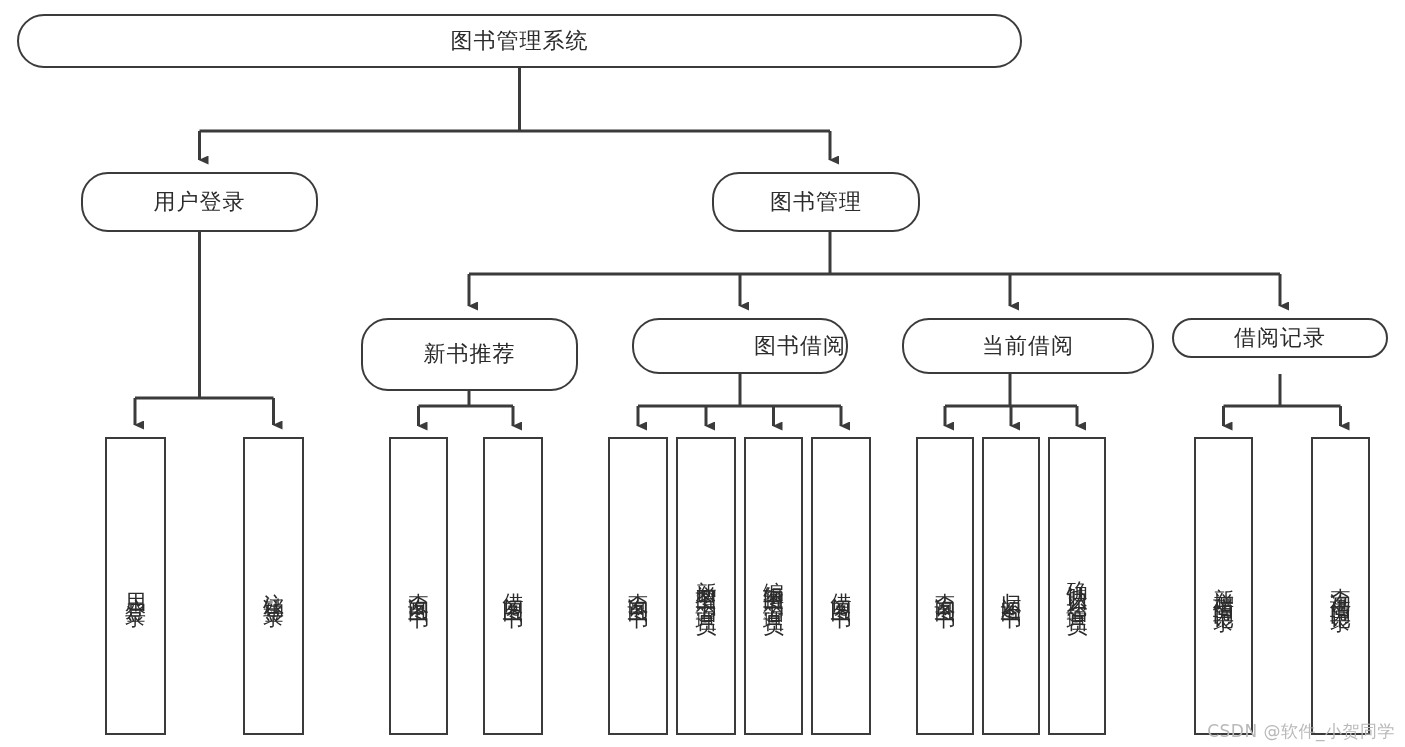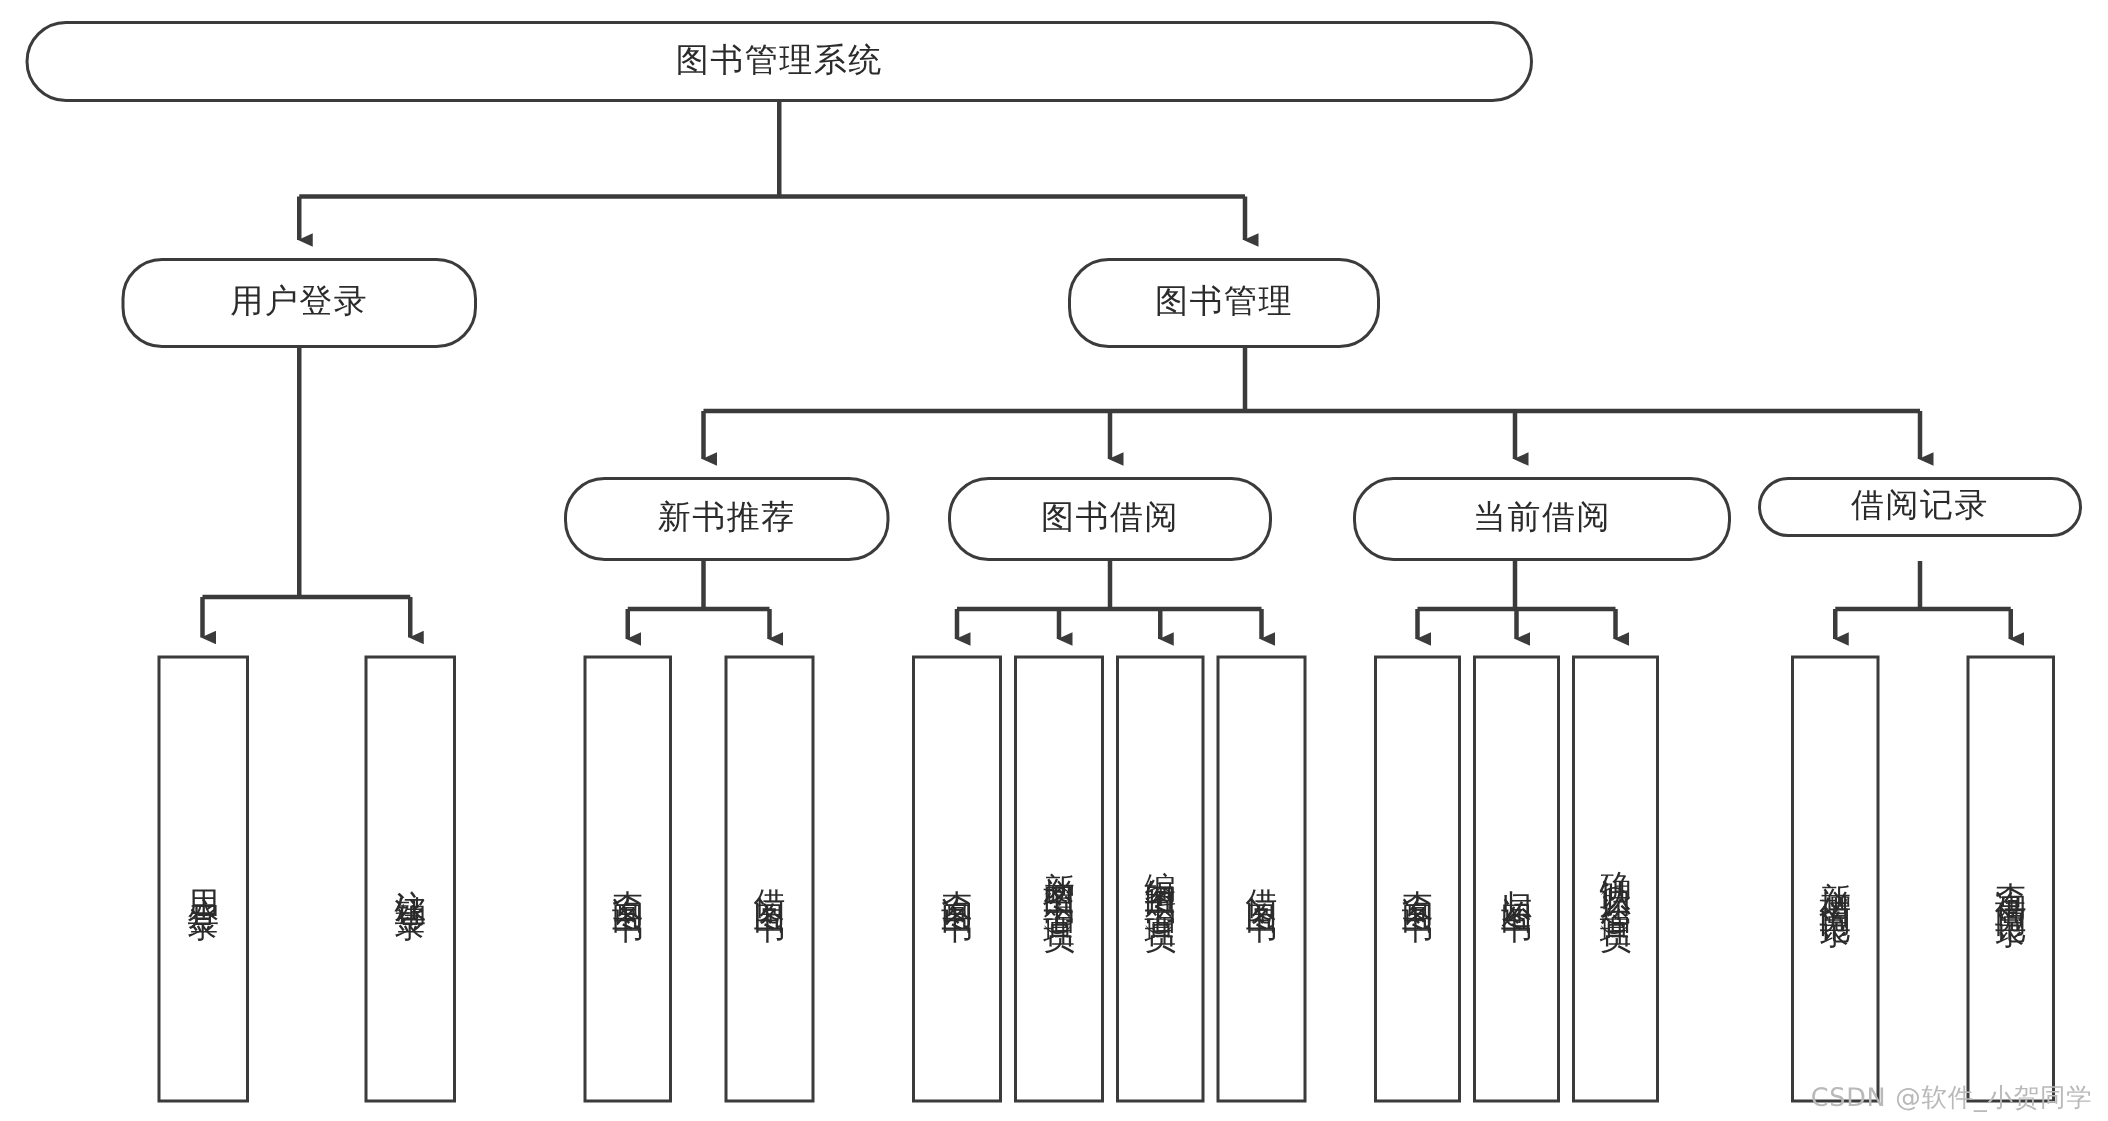--- a/index.html
+++ b/index.html
@@ -134,24 +134,24 @@
     <span>图书管理系统</span>
   </div>
 
   <div class="node horiz" style="left:81px; top:172px; width:237px; height:60px;">
     <span>用户登录</span>
   </div>
   <div class="node horiz" style="left:712px; top:172px; width:208px; height:60px;">
     <span>图书管理</span>
   </div>
 
-  <div class="node horiz" style="left:376px; top:318px; width:217px; height:56px;">
+  <div class="node horiz" style="left:361px; top:318px; width:217px; height:73px;">
     <span>新书推荐</span>
   </div>
-  <div class="node horiz" style="left:632px; top:318px; width:216px; height:56px;">
+  <div class="node horiz" style="left:632px; top:318px; width:216px; height:56px;justify-content:flex-end;">
     <span>图书借阅</span>
   </div>
   <div class="node horiz" style="left:902px; top:318px; width:252px; height:56px;">
     <span>当前借阅</span>
   </div>
   <div class="node horiz" style="left:1172px; top:318px; width:216px; height:40px;">
     <span>借阅记录</span>
   </div>
 
   <div class="node vert" style="left:105px; top:437px; width:61px; height:298px;">

